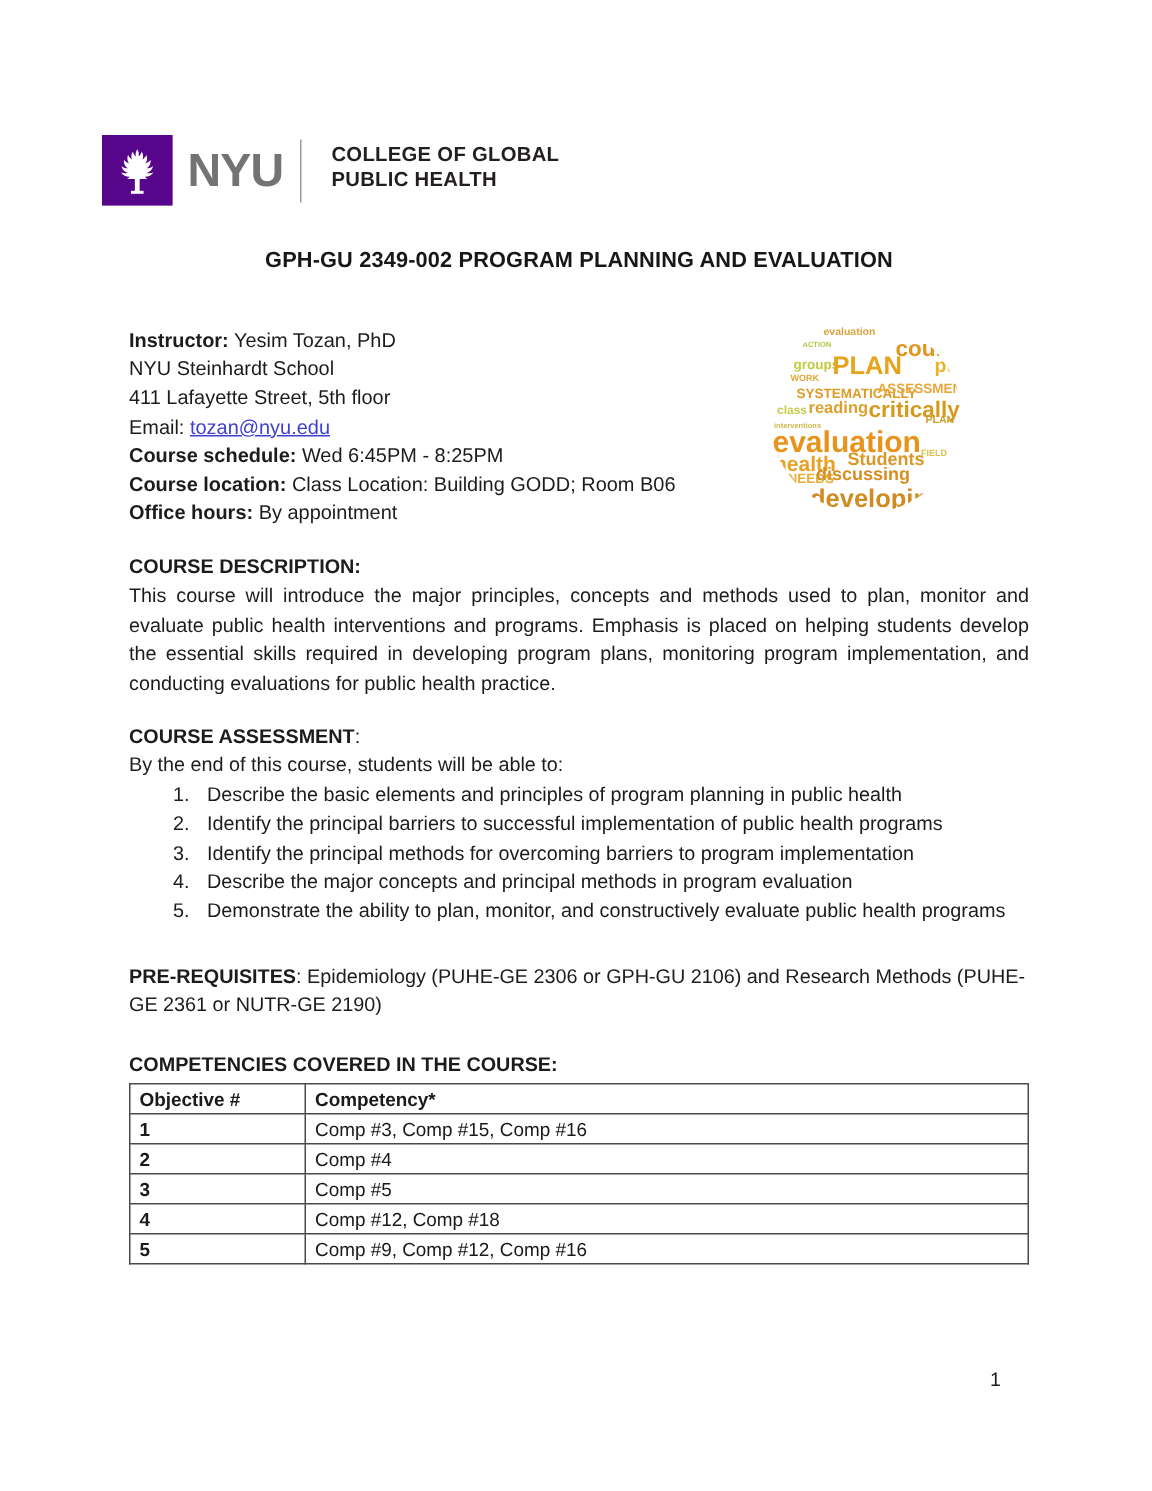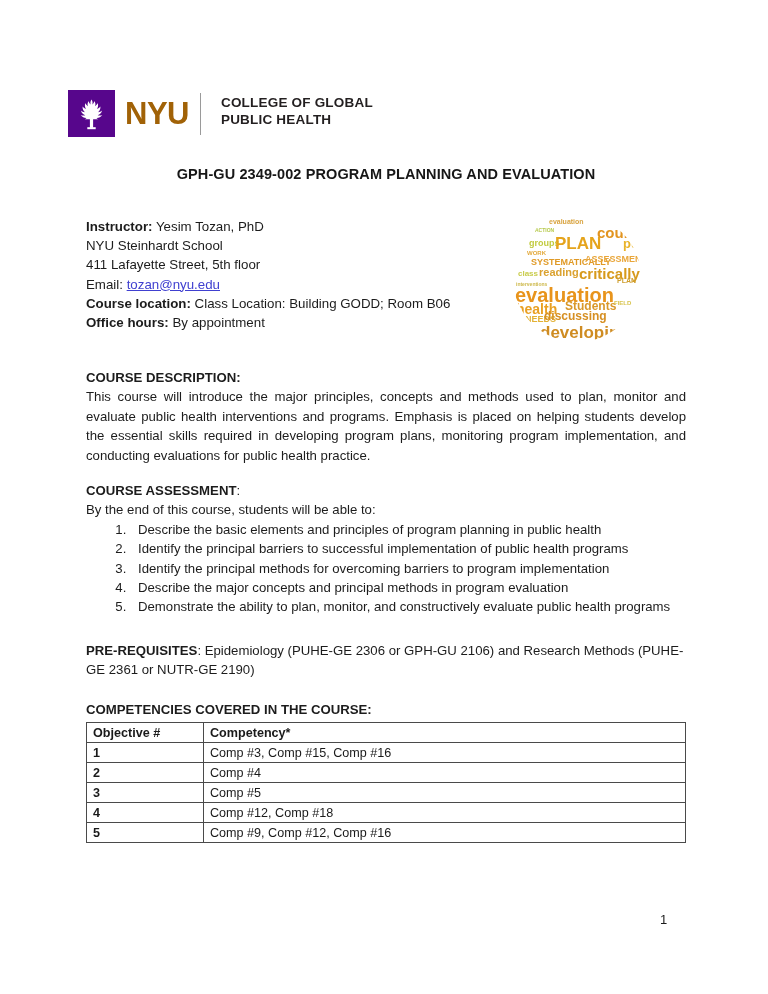--- a/index.html
+++ b/index.html
@@ -38,21 +38,21 @@
     background: #57068c;
     position: relative;
     flex: 0 0 auto;
   }
   .logo-mark svg { display: block; }
   .logo-nyu {
     font-family: "Liberation Sans", sans-serif;
     font-weight: bold;
     font-size: 31px;
     letter-spacing: -0.5px;
-    color: #a16207;
+    color: #737373;
     margin-left: 10px;
     line-height: 47px;
     height: 47px;
     text-align: center;
   }
   .logo-divider {
     width: 1px;
     background: #9a9a9a;
     height: 42px;
     margin: 3px 0 0 11px;
@@ -215,20 +215,23 @@
   <div class="course-title">GPH-GU 2349-002 PROGRAM PLANNING AND EVALUATION</div>
 
   <div class="instructor-block">
     <div>
       <span class="lbl">Instructor:</span><span> Yesim Tozan, PhD</span>
     </div>
     <div>NYU Steinhardt School</div>
     <div>411 Lafayette Street, 5th floor</div>
     <div>
       <span>Email: </span><a class="email-link" href="#">tozan@nyu.edu</a>
+    </div>
+    <div>
+      <span class="lbl">Course schedule:</span><span> Wed 6:45PM - 8:25PM</span>
     </div>
     <div>
       <span class="lbl">Course location:</span><span> Class Location: Building GODD; Room B06</span>
     </div>
     <div>
       <span class="lbl">Office hours:</span><span> By appointment</span>
     </div>
   </div>
 
   <div class="wordcloud" id="wordcloud">

